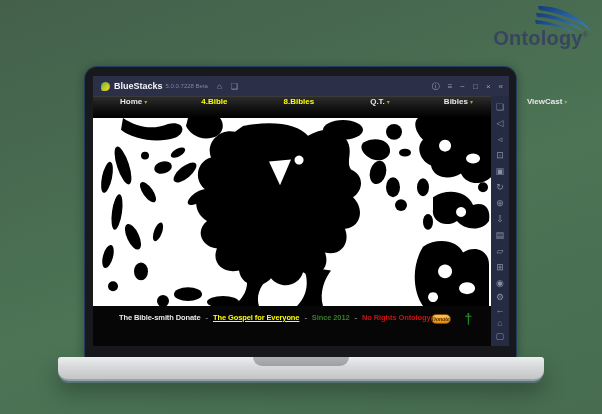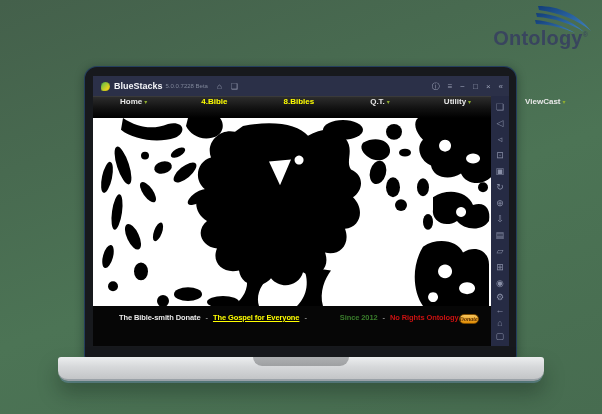--- a/index.html
+++ b/index.html
@@ -79,21 +79,21 @@
   .content svg{display:block;width:100%;height:100%;}
 
   .pfooter{
     height:40px;flex:0 0 40px;background:#060606;display:flex;
     align-items:flex-start;padding:7px 14px 0 26px;box-sizing:border-box;
   }
   .ftext{font-size:7.5px;font-weight:700;white-space:nowrap;letter-spacing:-.1px;}
   .f-project{color:#e9e9e9;}
   .f-sep{color:#8a8a8a;margin:0 3px;}
   .f-tagline{color:var(--accent-yellow,#f7e11a);text-decoration:underline;}
-  .f-since{color:var(--since-green,#3a7d2c);margin-left:28px;}
+  .f-since{color:var(--since-green,#3a7d2c);}
   .f-rights{color:var(--rights-red,#cc1111);}
   .donate{
     margin-left:auto;margin-right:14px;margin-top:1px;
     width:36px;height:10px;border-radius:6px;border:1px solid #7a4a00;
     background:linear-gradient(#f8c65e,#e08c04);
     font-family:"Liberation Serif",serif;font-style:italic;font-weight:700;
     font-size:6px;color:#5a2d00;line-height:8px;padding:0;cursor:pointer;
   }
   .cross{font-size:14px;font-weight:700;color:var(--cross-green,#1f7a24);margin-right:14px;line-height:12px;}
 
@@ -165,21 +165,21 @@
                 </div>
                 <div class="menu-item yellow">
                   <span class="lbl">8.Bibles</span>
                   <span class="caret"></span>
                 </div>
                 <div class="menu-item">
                   <span class="lbl">Q.T.</span>
                   <span class="caret">▾</span>
                 </div>
                 <div class="menu-item">
-                  <span class="lbl">Utility</span>
+                  <span class="lbl">Bibles</span>
                   <span class="caret">▾</span>
                 </div>
                 <div class="menu-item">
                   <span class="lbl">ViewCast</span>
                   <span class="caret">▾</span>
                 </div>
                 <div class="menu-item">
                   <span class="lbl">한글</span>
                   <span class="caret">▾</span>
                 </div>

